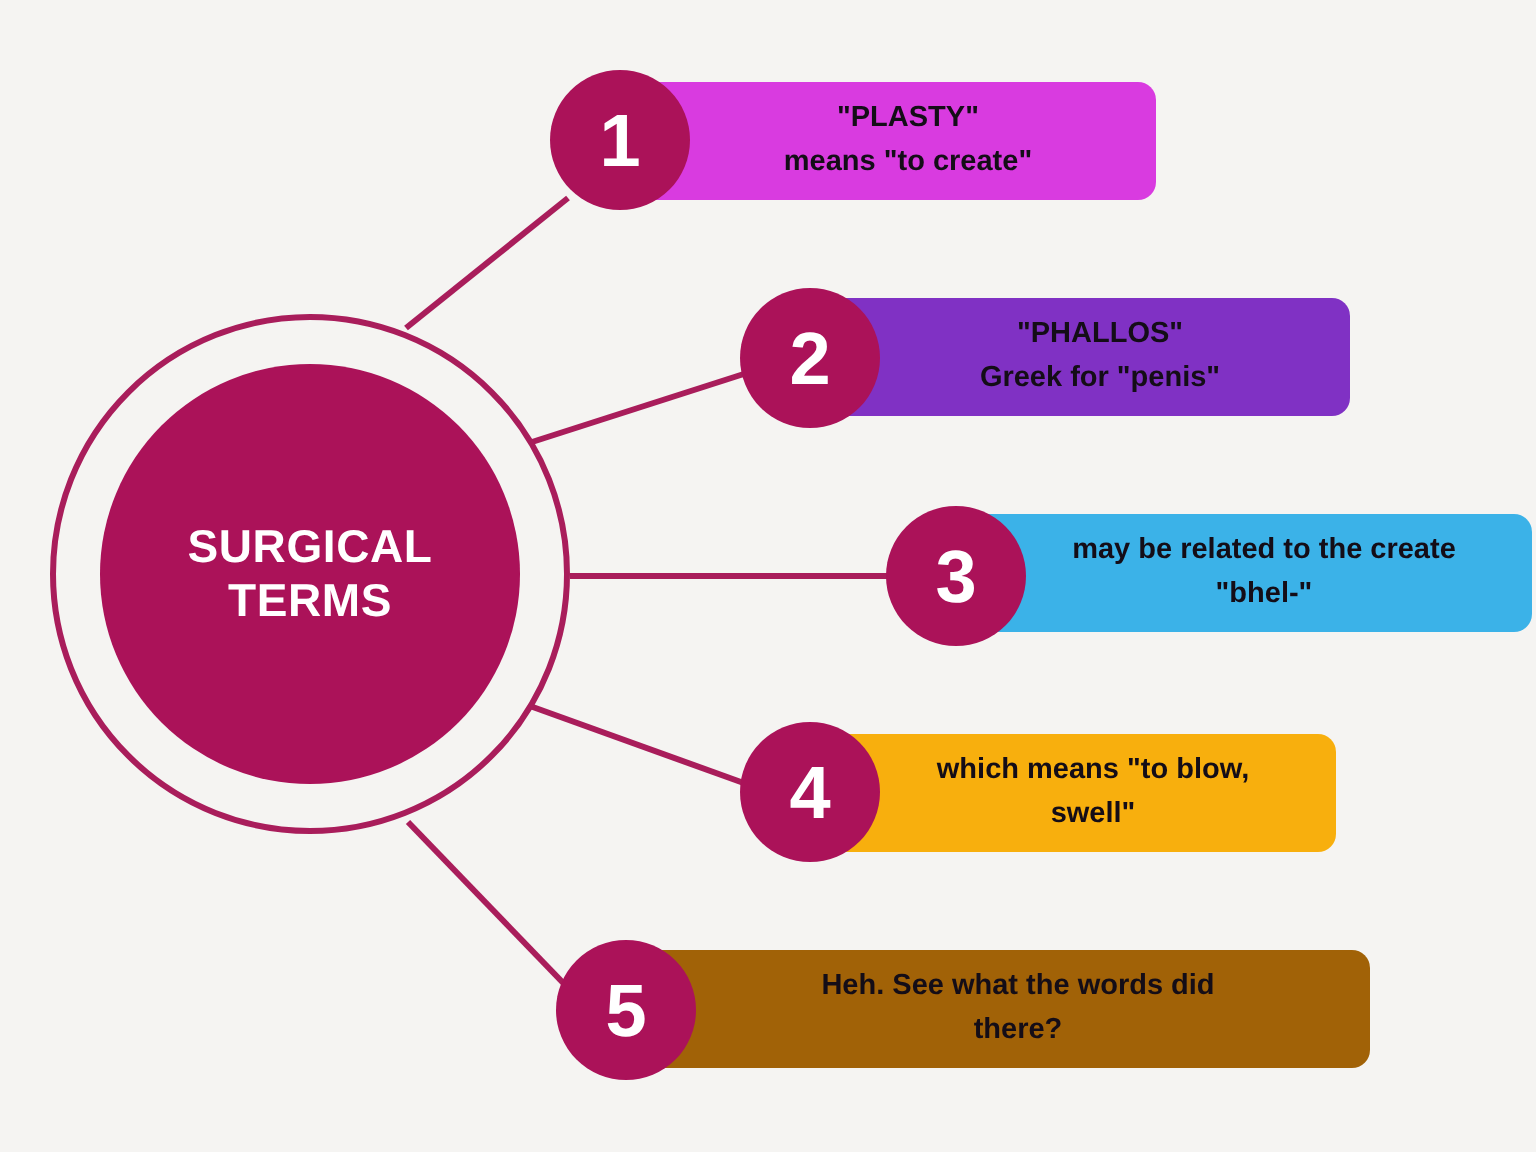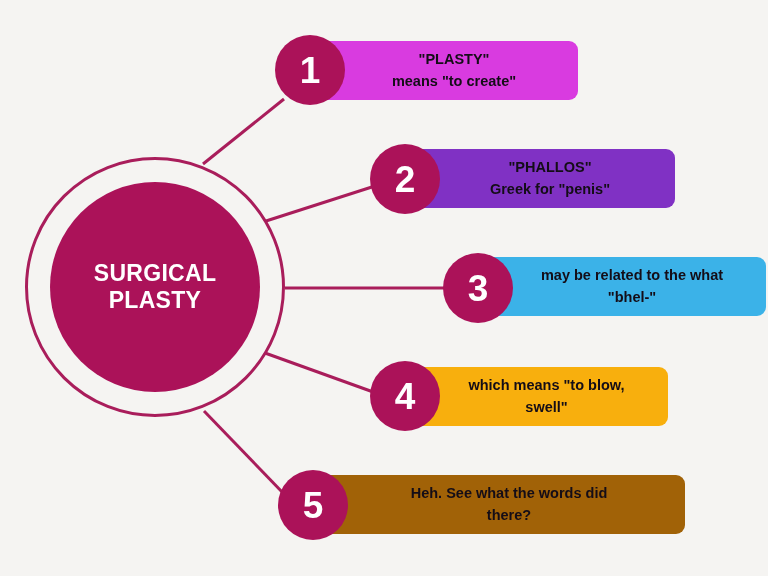--- a/index.html
+++ b/index.html
@@ -113,21 +113,21 @@
     <line x1="203" y1="164" x2="284" y2="99" stroke="#A91D5B" stroke-width="3"></line>
     <line x1="266" y1="221" x2="375" y2="186" stroke="#A91D5B" stroke-width="3"></line>
     <line x1="285" y1="288" x2="448" y2="288" stroke="#A91D5B" stroke-width="3"></line>
     <line x1="265" y1="353" x2="376" y2="393" stroke="#A91D5B" stroke-width="3"></line>
     <line x1="204" y1="411" x2="285" y2="495" stroke="#A91D5B" stroke-width="3"></line>
   </svg>
 
   <div class="hub-outer-ring"></div>
   <div class="hub-core">
     <span class="hub-label">SURGICAL
-PLASTY</span>
+TERMS</span>
   </div>
 
   <div class="row">
     <div class="card" style="left:310px; top:41px; width:268px; height:59px; background:#D93BE0;">
       <span class="card-text">"PLASTY"
 means "to create"</span>
     </div>
     <div class="badge" style="left:275px; top:35px;">
       <span class="badge-num">1</span>
     </div>
@@ -138,21 +138,21 @@
       <span class="card-text">"PHALLOS"
 Greek for "penis"</span>
     </div>
     <div class="badge" style="left:370px; top:144px;">
       <span class="badge-num">2</span>
     </div>
   </div>
 
   <div class="row">
     <div class="card" style="left:478px; top:257px; width:288px; height:59px; background:#3BB2E8;">
-      <span class="card-text">may be related to the what
+      <span class="card-text">may be related to the create
 "bhel-"</span>
     </div>
     <div class="badge" style="left:443px; top:253px;">
       <span class="badge-num">3</span>
     </div>
   </div>
 
   <div class="row">
     <div class="card" style="left:405px; top:367px; width:263px; height:59px; background:#F8AF0D;">
       <span class="card-text">which means "to blow,

